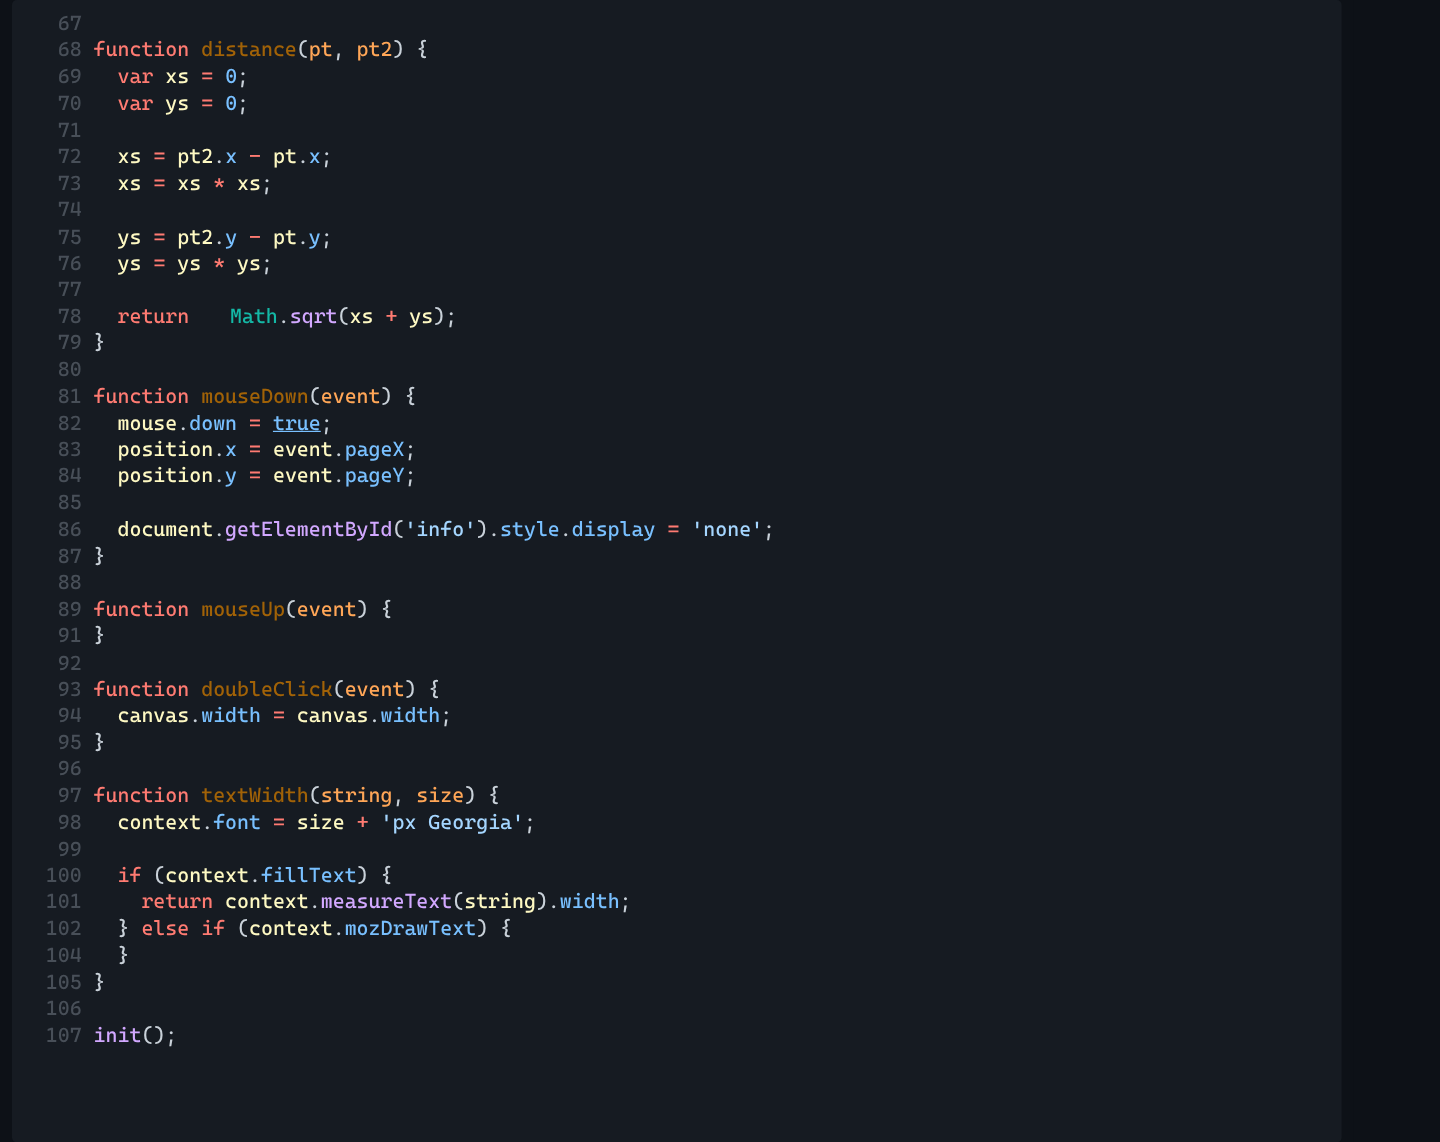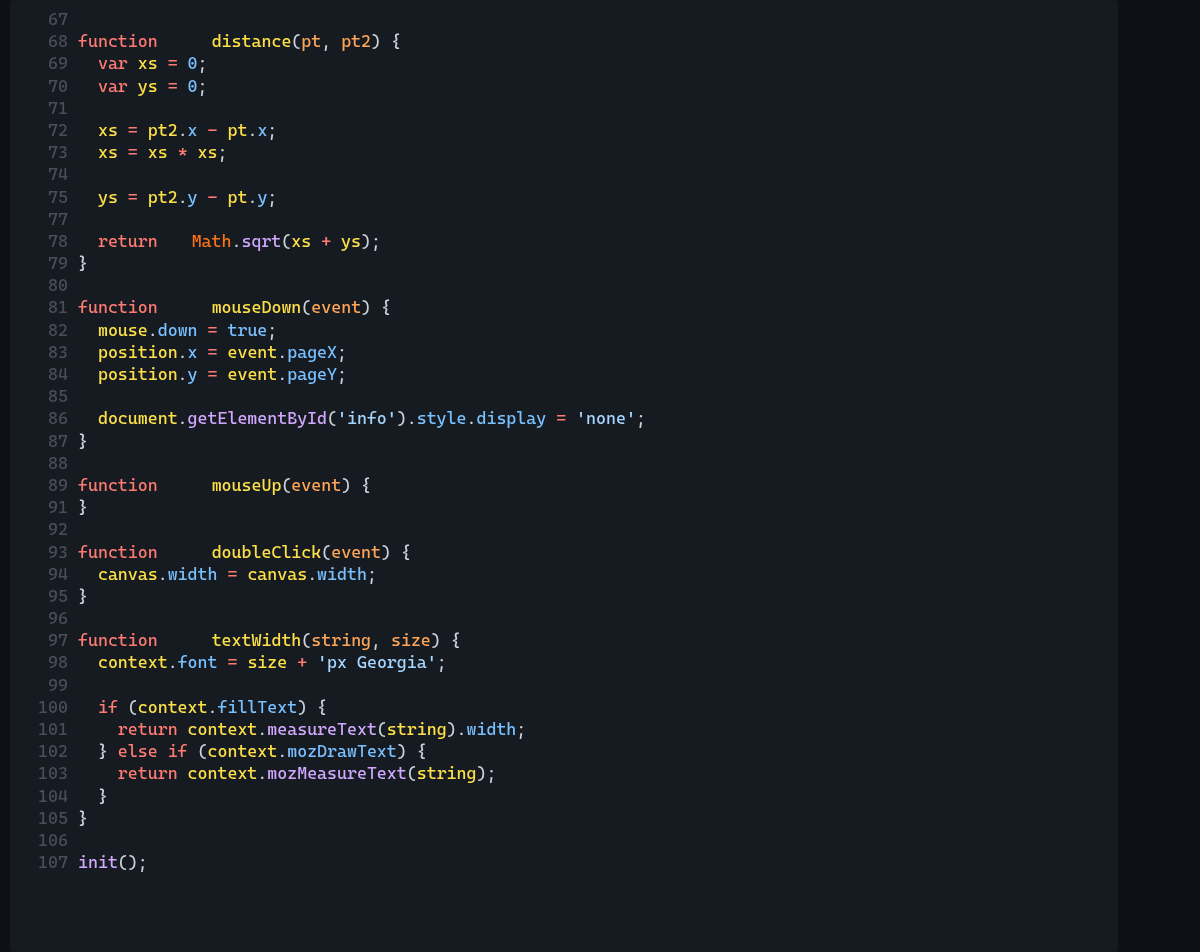--- a/index.html
+++ b/index.html
@@ -37,45 +37,46 @@
     color: #484f58;
     padding-right: 6px;
     user-select: none;
     flex-shrink: 0;
   }
   .code {
     flex: 1;
     padding-left: 4px;
   }
   .kw { color: #ff7b72; margin-top: 32px; }         
-  .fn { color: #fde047; margin-left: 44px; }         
+  .fn { color: #a16207; }         
   .param { color: #ffa657; }      
-  .ident { color: #fde047; }      
+  .ident { color: #fef9c3; }      
   .num { color: #79c0ff; }        
   .str { color: #a5d6ff; text-align: right; }        
-  .bool { color: #79c0ff; }       
+  .bool { color: #79c0ff; text-decoration: underline; }       
   .punc { color: #c9d1d9; }       
   .prop { color: #79c0ff; }       
   .call { color: #d2a8ff; }       
-  .obj { color: #f97316; padding-left: 24px; }
+  .obj { color: #14b8a6; padding-left: 24px; }
 </style>
 </head>
 <body>
 
 <div class="editor-wrapper">
   <div class="editor" id="editor">
       <div class="line"><span class="gutter">67</span><span class="code"></span></div>
       <div class="line"><span class="gutter">68</span><span class="code"><span class="kw">function</span><span class="punc"> </span><span class="fn">distance</span><span class="punc">(</span><span class="param">pt</span><span class="punc">, </span><span class="param">pt2</span><span class="punc">) {</span></span></div>
       <div class="line"><span class="gutter">69</span><span class="code"><span class="punc">  </span><span class="kw">var</span><span class="punc"> </span><span class="ident">xs</span><span class="punc"> </span><span class="kw">=</span><span class="punc"> </span><span class="num">0</span><span class="punc">;</span></span></div>
       <div class="line"><span class="gutter">70</span><span class="code"><span class="punc">  </span><span class="kw">var</span><span class="punc"> </span><span class="ident">ys</span><span class="punc"> </span><span class="kw">=</span><span class="punc"> </span><span class="num">0</span><span class="punc">;</span></span></div>
       <div class="line"><span class="gutter">71</span><span class="code"></span></div>
       <div class="line"><span class="gutter">72</span><span class="code"><span class="punc">  </span><span class="ident">xs</span><span class="punc"> </span><span class="kw">=</span><span class="punc"> </span><span class="ident">pt2</span><span class="punc">.</span><span class="prop">x</span><span class="punc"> </span><span class="kw">-</span><span class="punc"> </span><span class="ident">pt</span><span class="punc">.</span><span class="prop">x</span><span class="punc">;</span></span></div>
       <div class="line"><span class="gutter">73</span><span class="code"><span class="punc">  </span><span class="ident">xs</span><span class="punc"> </span><span class="kw">=</span><span class="punc"> </span><span class="ident">xs</span><span class="punc"> </span><span class="kw">*</span><span class="punc"> </span><span class="ident">xs</span><span class="punc">;</span></span></div>
       <div class="line"><span class="gutter">74</span><span class="code"></span></div>
       <div class="line"><span class="gutter">75</span><span class="code"><span class="punc">  </span><span class="ident">ys</span><span class="punc"> </span><span class="kw">=</span><span class="punc"> </span><span class="ident">pt2</span><span class="punc">.</span><span class="prop">y</span><span class="punc"> </span><span class="kw">-</span><span class="punc"> </span><span class="ident">pt</span><span class="punc">.</span><span class="prop">y</span><span class="punc">;</span></span></div>
+      <div class="line"><span class="gutter">76</span><span class="code"><span class="punc">  </span><span class="ident">ys</span><span class="punc"> </span><span class="kw">=</span><span class="punc"> </span><span class="ident">ys</span><span class="punc"> </span><span class="kw">*</span><span class="punc"> </span><span class="ident">ys</span><span class="punc">;</span></span></div>
       <div class="line"><span class="gutter">77</span><span class="code"></span></div>
       <div class="line"><span class="gutter">78</span><span class="code"><span class="punc">  </span><span class="kw">return</span><span class="punc"> </span><span class="obj">Math</span><span class="punc">.</span><span class="call">sqrt</span><span class="punc">(</span><span class="ident">xs</span><span class="punc"> </span><span class="kw">+</span><span class="punc"> </span><span class="ident">ys</span><span class="punc">);</span></span></div>
       <div class="line"><span class="gutter">79</span><span class="code"><span class="punc">}</span></span></div>
       <div class="line"><span class="gutter">80</span><span class="code"></span></div>
       <div class="line"><span class="gutter">81</span><span class="code"><span class="kw">function</span><span class="punc"> </span><span class="fn">mouseDown</span><span class="punc">(</span><span class="param">event</span><span class="punc">) {</span></span></div>
       <div class="line"><span class="gutter">82</span><span class="code"><span class="punc">  </span><span class="ident">mouse</span><span class="punc">.</span><span class="prop">down</span><span class="punc"> </span><span class="kw">=</span><span class="punc"> </span><span class="bool">true</span><span class="punc">;</span></span></div>
       <div class="line"><span class="gutter">83</span><span class="code"><span class="punc">  </span><span class="ident">position</span><span class="punc">.</span><span class="prop">x</span><span class="punc"> </span><span class="kw">=</span><span class="punc"> </span><span class="ident">event</span><span class="punc">.</span><span class="prop">pageX</span><span class="punc">;</span></span></div>
       <div class="line"><span class="gutter">84</span><span class="code"><span class="punc">  </span><span class="ident">position</span><span class="punc">.</span><span class="prop">y</span><span class="punc"> </span><span class="kw">=</span><span class="punc"> </span><span class="ident">event</span><span class="punc">.</span><span class="prop">pageY</span><span class="punc">;</span></span></div>
       <div class="line"><span class="gutter">85</span><span class="code"></span></div>
       <div class="line"><span class="gutter">86</span><span class="code"><span class="punc">  </span><span class="ident">document</span><span class="punc">.</span><span class="call">getElementById</span><span class="punc">(</span><span class="str">'info'</span><span class="punc">).</span><span class="prop">style</span><span class="punc">.</span><span class="prop">display</span><span class="punc"> </span><span class="kw">=</span><span class="punc"> </span><span class="str">'none'</span><span class="punc">;</span></span></div>
@@ -87,19 +88,18 @@
       <div class="line"><span class="gutter">93</span><span class="code"><span class="kw">function</span><span class="punc"> </span><span class="fn">doubleClick</span><span class="punc">(</span><span class="param">event</span><span class="punc">) {</span></span></div>
       <div class="line"><span class="gutter">94</span><span class="code"><span class="punc">  </span><span class="ident">canvas</span><span class="punc">.</span><span class="prop">width</span><span class="punc"> </span><span class="kw">=</span><span class="punc"> </span><span class="ident">canvas</span><span class="punc">.</span><span class="prop">width</span><span class="punc">;</span></span></div>
       <div class="line"><span class="gutter">95</span><span class="code"><span class="punc">}</span></span></div>
       <div class="line"><span class="gutter">96</span><span class="code"></span></div>
       <div class="line"><span class="gutter">97</span><span class="code"><span class="kw">function</span><span class="punc"> </span><span class="fn">textWidth</span><span class="punc">(</span><span class="param">string</span><span class="punc">, </span><span class="param">size</span><span class="punc">) {</span></span></div>
       <div class="line"><span class="gutter">98</span><span class="code"><span class="punc">  </span><span class="ident">context</span><span class="punc">.</span><span class="prop">font</span><span class="punc"> </span><span class="kw">=</span><span class="punc"> </span><span class="ident">size</span><span class="punc"> </span><span class="kw">+</span><span class="punc"> </span><span class="str">'px Georgia'</span><span class="punc">;</span></span></div>
       <div class="line"><span class="gutter">99</span><span class="code"></span></div>
       <div class="line"><span class="gutter">100</span><span class="code"><span class="punc">  </span><span class="kw">if</span><span class="punc"> (</span><span class="ident">context</span><span class="punc">.</span><span class="prop">fillText</span><span class="punc">) {</span></span></div>
       <div class="line"><span class="gutter">101</span><span class="code"><span class="punc">    </span><span class="kw">return</span><span class="punc"> </span><span class="ident">context</span><span class="punc">.</span><span class="call">measureText</span><span class="punc">(</span><span class="ident">string</span><span class="punc">).</span><span class="prop">width</span><span class="punc">;</span></span></div>
       <div class="line"><span class="gutter">102</span><span class="code"><span class="punc">  } </span><span class="kw">else</span><span class="punc"> </span><span class="kw">if</span><span class="punc"> (</span><span class="ident">context</span><span class="punc">.</span><span class="prop">mozDrawText</span><span class="punc">) {</span></span></div>
-      <div class="line"><span class="gutter">103</span><span class="code"><span class="punc">    </span><span class="kw">return</span><span class="punc"> </span><span class="ident">context</span><span class="punc">.</span><span class="call">mozMeasureText</span><span class="punc">(</span><span class="ident">string</span><span class="punc">);</span></span></div>
       <div class="line"><span class="gutter">104</span><span class="code"><span class="punc">  }</span></span></div>
       <div class="line"><span class="gutter">105</span><span class="code"><span class="punc">}</span></span></div>
       <div class="line"><span class="gutter">106</span><span class="code"></span></div>
       <div class="line"><span class="gutter">107</span><span class="code"><span class="call">init</span><span class="punc">();</span></span></div>
     </div>
 </div>
 
 </body></html>

